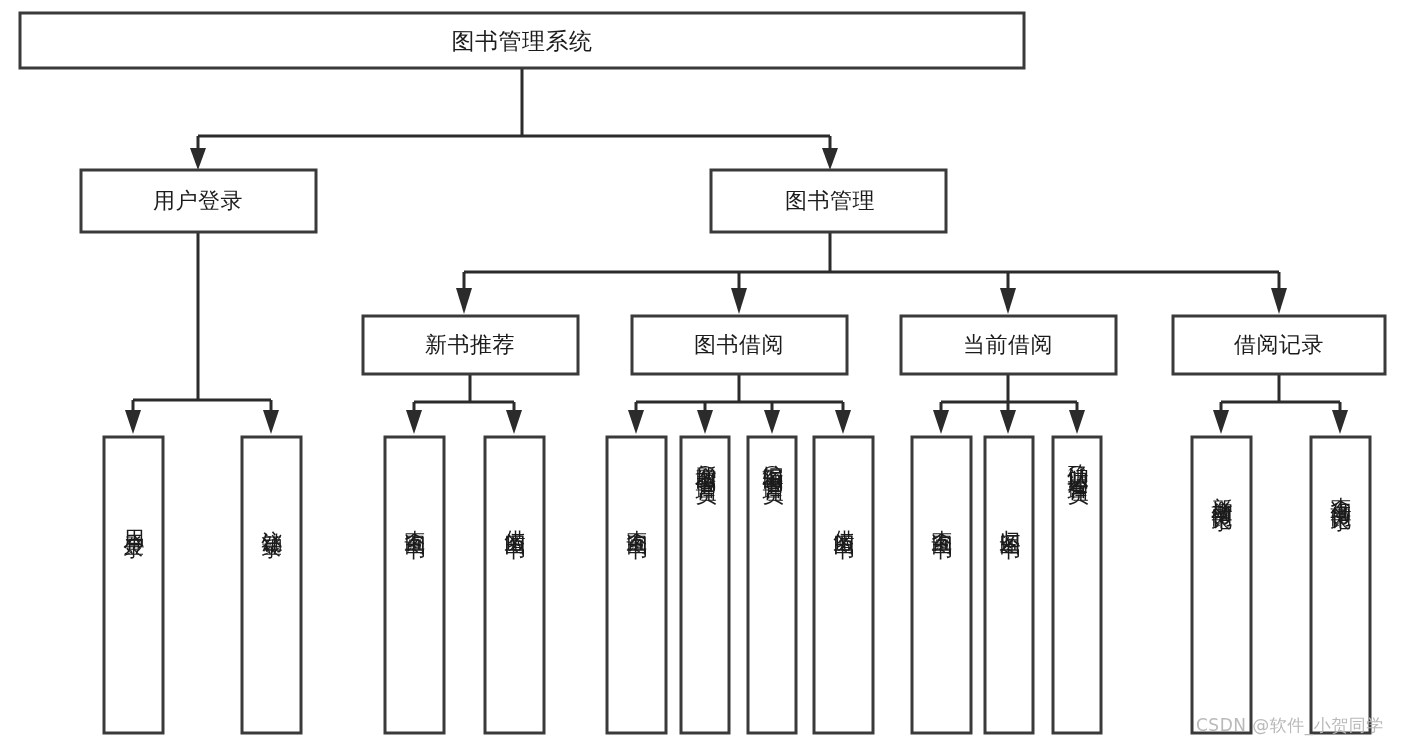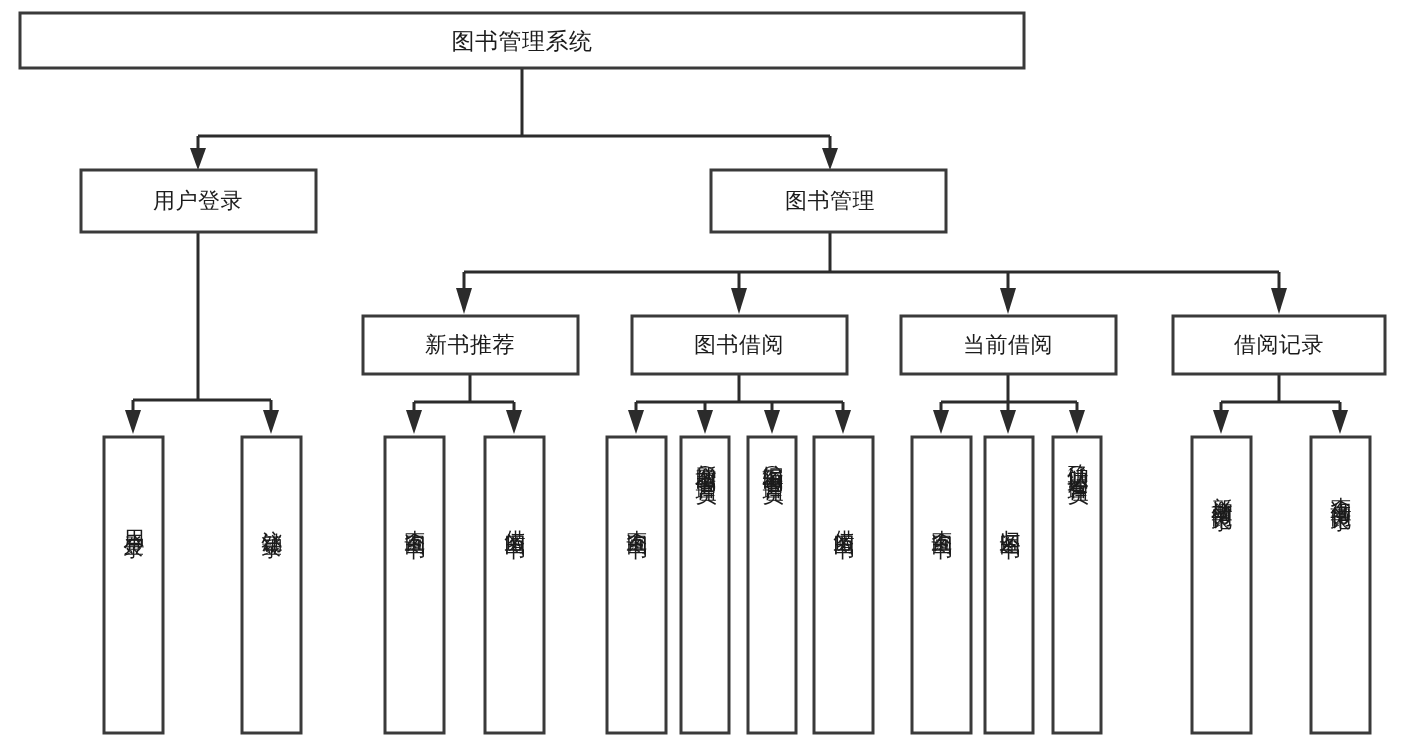--- a/index.html
+++ b/index.html
@@ -212,14 +212,15 @@
   <div class="leaf-label" style="left:762px; top:447px;">编辑图书（管理员）</div>
   <div class="leaf-label" style="left:833px; top:513px;">借阅图书</div>
 
   <div class="leaf-label" style="left:931px; top:513px;">查询图书</div>
   <div class="leaf-label" style="left:999px; top:513px;">归还图书</div>
   <div class="leaf-label" style="left:1067px; top:447px;">确认归还（管理员）</div>
 
   <div class="leaf-label" style="left:1211px; top:480px;">新增借阅记录</div>
   <div class="leaf-label" style="left:1330px; top:480px;">查询借阅记录</div>
 
+  <div class="watermark" style="left:1196px; top:714px;">CSDN @软件_小贺同学</div>
 
 </div>
 
 </body></html>

